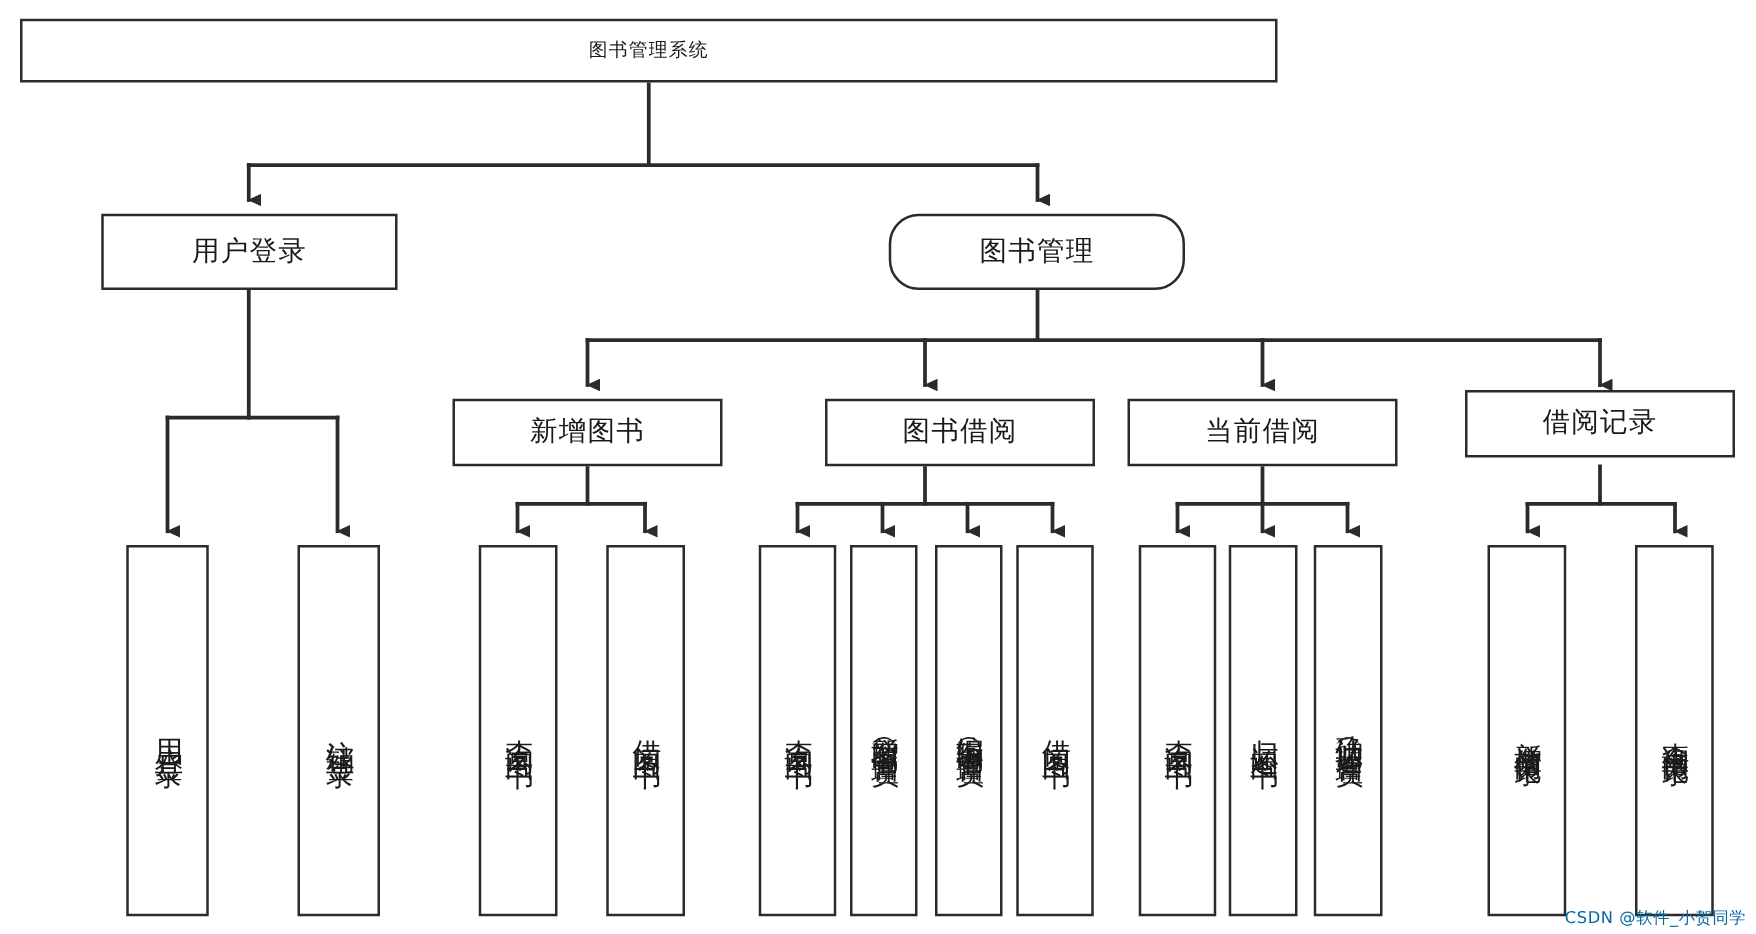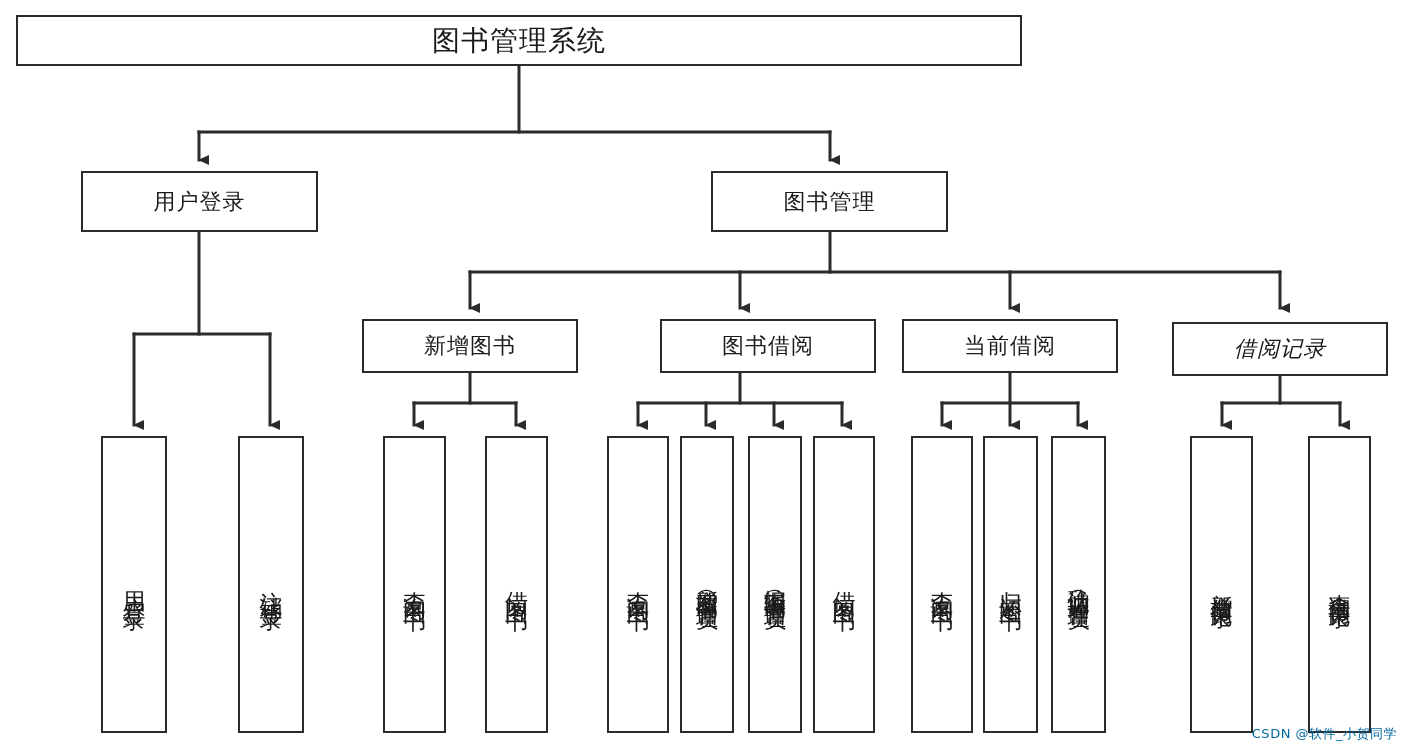--- a/index.html
+++ b/index.html
@@ -25,21 +25,21 @@
     align-items:center;
     justify-content:center;
     color:#1a1a1a;
     line-height:1.18;
     text-align:center;
   }
   .node.h{            
     font-size:22px;
     letter-spacing:1px;
   }
-  .node.root{font-size:28px;}
+  .node.root{font-size:15px;}
   .node.v{            
     writing-mode:vertical-rl;
     text-orientation:upright;
     font-size:23px;
     letter-spacing:6px;
     padding:6px 0;
     align-items:center;
     justify-content:center;
   }
   .node.v.tall{font-size:22px;letter-spacing:3px;}
@@ -118,34 +118,34 @@
     </g>
   </svg>
 
   <div class="node h root" style="left:16px;top:15px;width:1006px;height:51px;">
     <span class="lbl">图书管理系统</span>
   </div>
 
   <div class="node h" style="left:81px;top:171px;width:237px;height:61px;">
     <span class="lbl">用户登录</span>
   </div>
-  <div class="node h" style="left:711px;top:171px;width:237px;height:61px;">
+  <div class="node h" style="left:711px;top:171px;width:237px;height:61px;border-radius:24px;">
     <span class="lbl">图书管理</span>
   </div>
 
   <div class="node h" style="left:362px;top:319px;width:216px;height:54px;">
     <span class="lbl">新增图书</span>
   </div>
   <div class="node h" style="left:632px;top:319px;width:216px;height:54px;margin-left:28px;">
     <span class="lbl">图书借阅</span>
   </div>
   <div class="node h" style="left:902px;top:319px;width:216px;height:54px;">
     <span class="lbl">当前借阅</span>
   </div>
-  <div class="node h" style="left:1172px;top:322px;width:216px;height:54px;font-style:italic;">
+  <div class="node h" style="left:1172px;top:312px;width:216px;height:54px;">
     <span class="lbl">借阅记录</span>
   </div>
 
   <div class="node v" style="left:101px;top:436px;width:66px;height:297px;">
     <span class="lbl">用户登录</span>
   </div>
   <div class="node v" style="left:238px;top:436px;width:66px;height:297px;">
     <span class="lbl">注销登录</span>
   </div>
 

